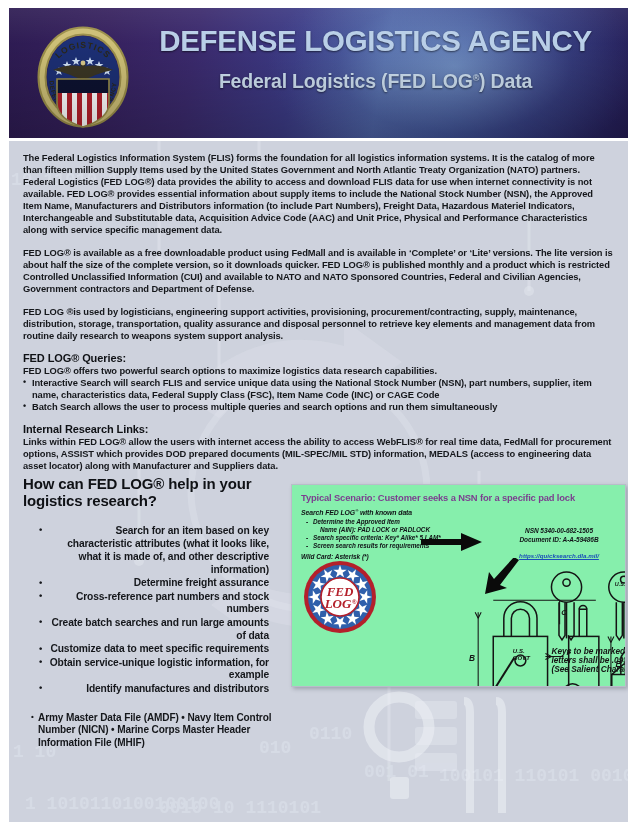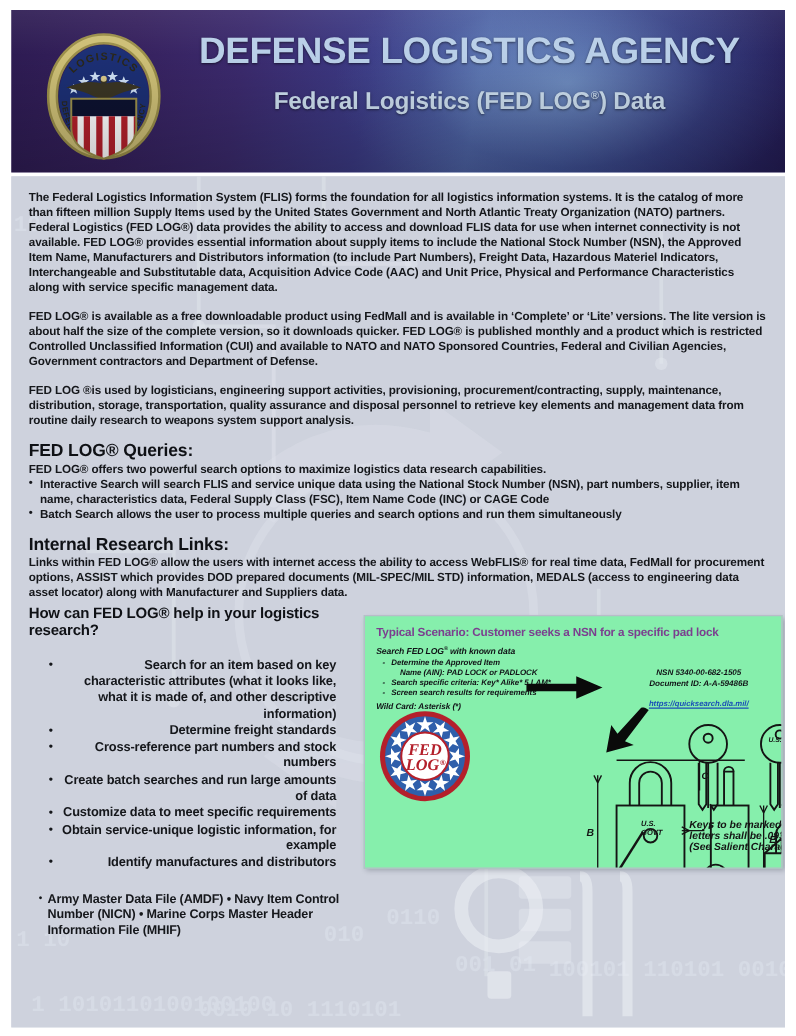--- a/index.html
+++ b/index.html
@@ -113,21 +113,21 @@
     line-height: 12.05px;
     font-weight: bold;
     text-align: left;
     margin-bottom: 10.5px;
     letter-spacing: -0.09px;
     color: #15171b;
   }
   p.para.tight { margin-bottom: 0; }
 
   h2.sec {
-    font-size: 14px;
+    font-size: 11px;
     font-weight: bold;
     color: #0f1115;
     margin: 0 0 0.5px 0;
     letter-spacing: -0.1px;
   }
 
   ul.blist { list-style: none; margin: 0 0 10.5px 0; padding: 0; }
   ul.blist > li {
     position: relative;
     font-size: 9.35px;
@@ -149,21 +149,21 @@
   .lower {
     position: relative;
     display: flex;
     gap: 0px;
     margin-top: 3px;
   }
   .lower-left { width: 268px; flex: 0 0 268px; padding-right: 6px; }
   .lower-right { flex: 1 1 auto; padding-top: 9px; }
 
   h2.howcan {
-    font-size: 12px;
+    font-size: 15px;
     font-weight: bold;
     color: #0f1115;
     margin-bottom: 1px;
     letter-spacing: -0.15px;
   }
 
   ul.howlist { list-style: none; margin: 16px; padding: 0; text-align: right; }
   ul.howlist > li {
     position: relative;
     font-size: 10.25px;
@@ -479,21 +479,21 @@
       </ul>
 
       <h2 class="sec">Internal Research Links:</h2>
       <p class="para tight">Links within FED LOG® allow the users with internet access the ability to access WebFLIS® for real time data, FedMall for procurement options, ASSIST which provides DOD prepared documents (MIL-SPEC/MIL STD) information, MEDALS (access to engineering data asset locator) along with Manufacturer and Suppliers data.</p>
 
       <div class="lower">
         <div class="lower-left">
           <h2 class="howcan">How can FED LOG® help in your logistics research?</h2>
           <ul class="howlist">
             <li>Search for an item based on key characteristic attributes (what it looks like, what it is made of, and other  descriptive information)</li>
-            <li>Determine freight standards</li>
+            <li>Determine freight assurance</li>
             <li>Cross-reference part numbers and stock numbers</li>
             <li>Create batch searches and run large amounts of data</li>
             <li>Customize data to meet specific requirements</li>
             <li>Obtain service-unique logistic information, for example</li>
             <li>Identify manufactures and distributors</li>
           </ul>
           <ul class="sublist">
             <li>Army Master Data File (AMDF) • Navy Item Control Number (NICN) • Marine Corps Master Header Information File (MHIF)</li>
           </ul>
         </div>

